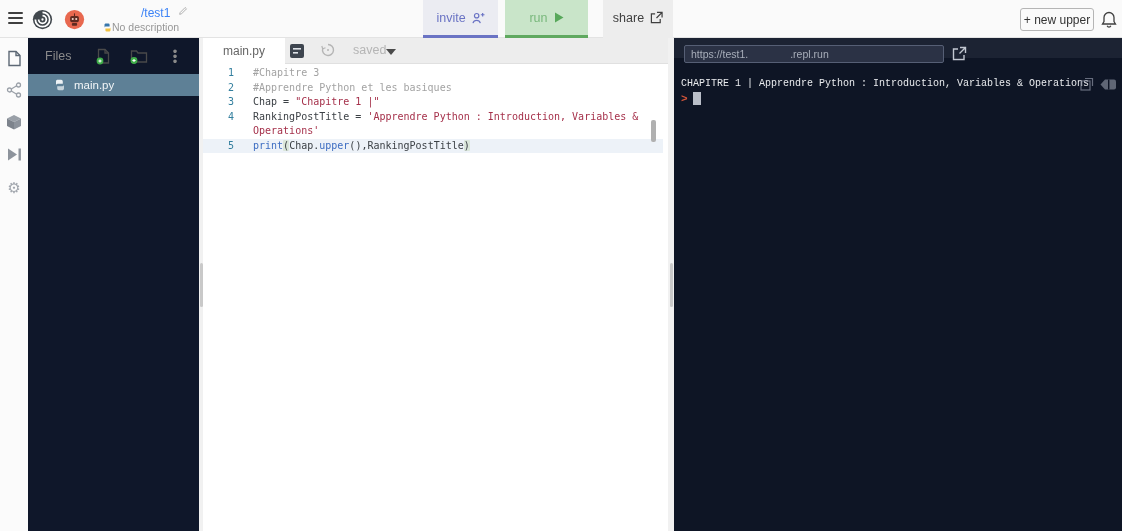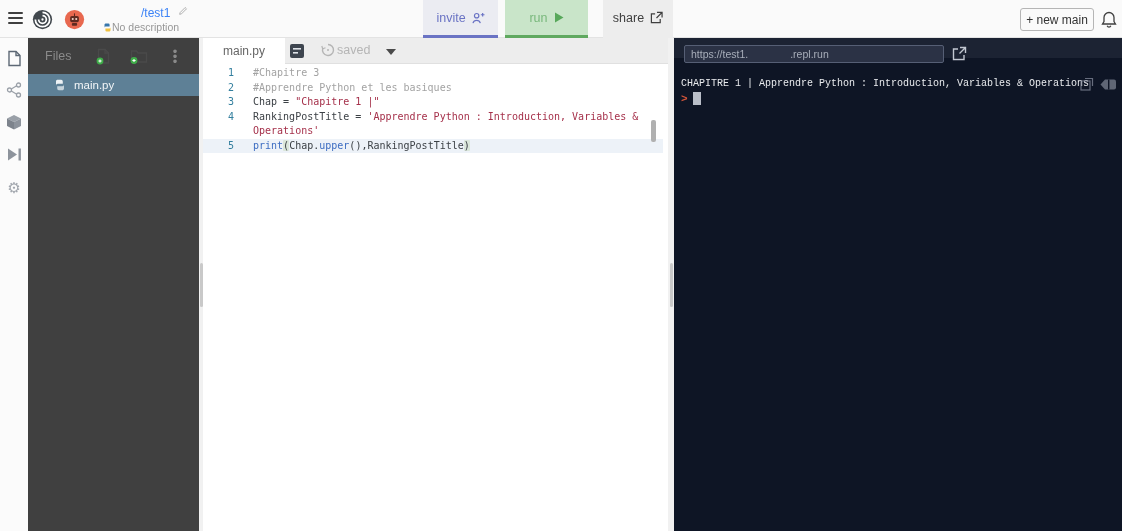--- a/index.html
+++ b/index.html
@@ -26,40 +26,40 @@
 
   .new-repl { position:absolute; left:1020px; top:8px; width:74px; height:23px; background:transparent; border:1px solid #b5b5b5; border-radius:3px; font-size:12px; color:#333; cursor:pointer; font-family:inherit; }
   .bell { position:absolute; left:1101px; top:11px; width:16px; height:17px; cursor:pointer; }
 
   
   .rail { position:absolute; left:0; top:38px; width:28px; height:493px; background:#fbfbfb; }
   .rail-item { position:absolute; left:0; width:28px; height:26px; display:flex; align-items:center; justify-content:center; cursor:pointer; }
   .gear-glyph { font-size:15px; color:#a2a7ae; line-height:1; }
 
   
-  .files { position:absolute; left:28px; top:38px; width:171px; height:493px; background:#404040; }
+  .files { position:absolute; left:28px; top:38px; width:171px; height:493px; background:#0f172a; }
   .files-header { position:absolute; left:0; top:0; width:171px; height:34px; }
   .files-label { position:absolute; left:17px; top:11px; font-size:12.5px; color:#8a8a8a; }
   .icon-btn { position:absolute; top:9px; width:18px; height:18px; display:flex; align-items:center; justify-content:center; cursor:pointer; background:none; border:none; }
   .add-file { left:66px; } .add-folder { left:102px; } .kebab { left:138px; }
   .kebab-dots { color:#8a8a8a; font-size:13px; letter-spacing:0; line-height:5px; text-align:center; }
   .file-row { position:absolute; left:0; top:36px; width:171px; height:22px; background:#5e8096; display:flex; align-items:center; gap:8px; padding-left:26px; cursor:pointer; }
   .file-row .fname { font-size:11.5px; color:#f2f5f7; }
 
   
   .divider { position:absolute; top:38px; height:493px; background:#f1f1f1; }
   .div1 { left:199px; width:4px; } .div2 { left:668px; width:6px; }
   .div-handle { position:absolute; top:225px; left:50%; margin-left:-1.5px; width:3px; height:44px; background:#c9c9c9; border-radius:2px; cursor:col-resize; }
 
   
   .editor { position:absolute; left:203px; top:38px; width:465px; height:493px; background:#fff; }
   .tabbar { position:absolute; left:0; top:0; width:465px; height:26px; background:#ededed; border-bottom:1px solid #e0e0e0; }
   .tab-active { position:absolute; left:0; top:0; width:82px; height:26px; background:#fff; display:flex; align-items:center; justify-content:center; font-size:12px; color:#666; cursor:pointer; }
   .fmt-icon { position:absolute; left:87px; top:6px; width:14px; height:14px; cursor:pointer; }
-  .saved-wrap { position:absolute; left:118px; top:5px; display:flex; align-items:center; gap:2px; color:#b5b5b5; font-size:12.5px; }
+  .saved-wrap { position:absolute; left:118px; top:5px; display:flex; align-items:center; gap:18px; color:#b5b5b5; font-size:12.5px; }
   .tab-caret { position:absolute; left:183px; top:11px; width:0; height:0; border-left:5px solid transparent; border-right:5px solid transparent; border-top:6px solid #4a4a4a; cursor:pointer; }
 
   .code-area { position:absolute; left:0; top:28px; width:460px; font-family:"DejaVu Sans Mono", monospace; font-size:10px; }
   .code-row { display:flex; height:14.5px; line-height:14.5px; }
   .code-row.active { background:#edf2f8; }
   .gutter { width:37px; text-align:right; padding-right:6px; color:#337f9e; flex:none; }
   .code-text { padding-left:13px; white-space:pre; }
   .tok-comment { color:#a3a3a3; }
   .tok-string { color:#a5304a; }
   .tok-keyword { color:#3d6dc2; }
@@ -140,21 +140,21 @@
     </button>
 
     <button class="tb-btn btn-share">
       <span>share</span>
       <svg width="13" height="13" viewBox="0 0 14 14">
         <path d="M5.5 3 H1.5 V12.5 H11 V8.5" fill="none" stroke="#3f3f3f" stroke-width="1.3"></path>
         <path d="M7.5 1.5 H13 V7 M13 1.5 L7 7.5" fill="none" stroke="#3f3f3f" stroke-width="1.3"></path>
       </svg>
     </button>
 
-    <button class="new-repl">+ new main</button>
+    <button class="new-repl">+ new upper</button>
 
     <svg class="bell" viewBox="0 0 16 17">
       <path d="M8 1.5 a5 5 0 0 1 5 5 v4 l1.5 2.5 h-13 l1.5 -2.5 v-4 a5 5 0 0 1 5 -5z" fill="none" stroke="#3f3f3f" stroke-width="1.3"></path>
       <path d="M6.2 14.8 a1.9 1.9 0 0 0 3.6 0" fill="none" stroke="#3f3f3f" stroke-width="1.3"></path>
     </svg>
   </header>
 
   <nav class="rail">
     <div class="rail-item" style="top:7px">
       <svg width="15" height="17" viewBox="0 0 15 17">

